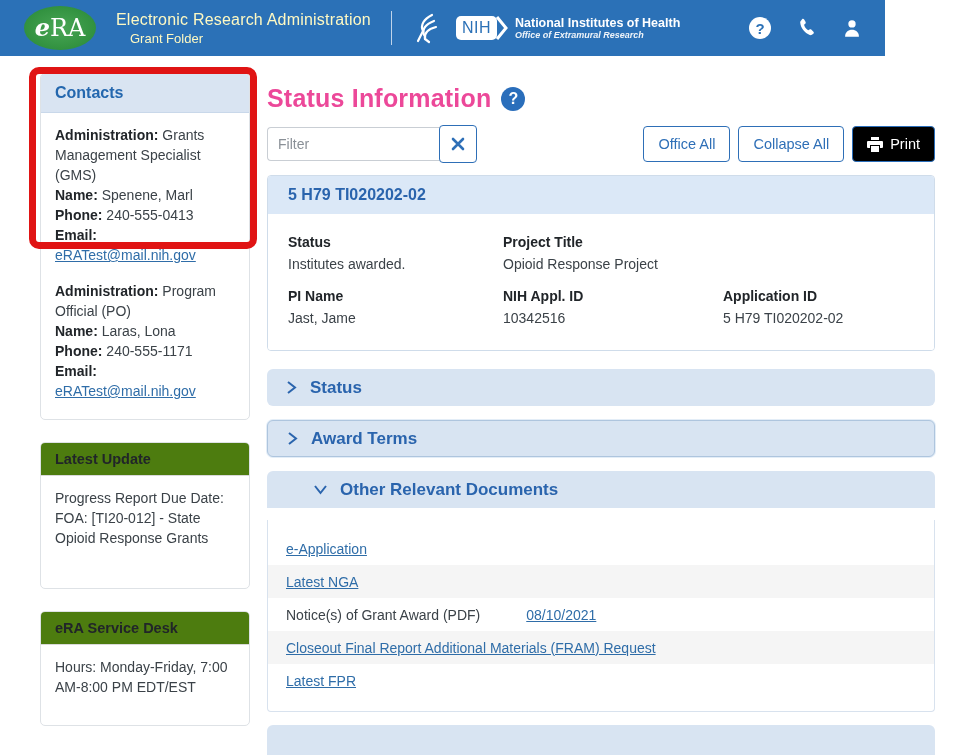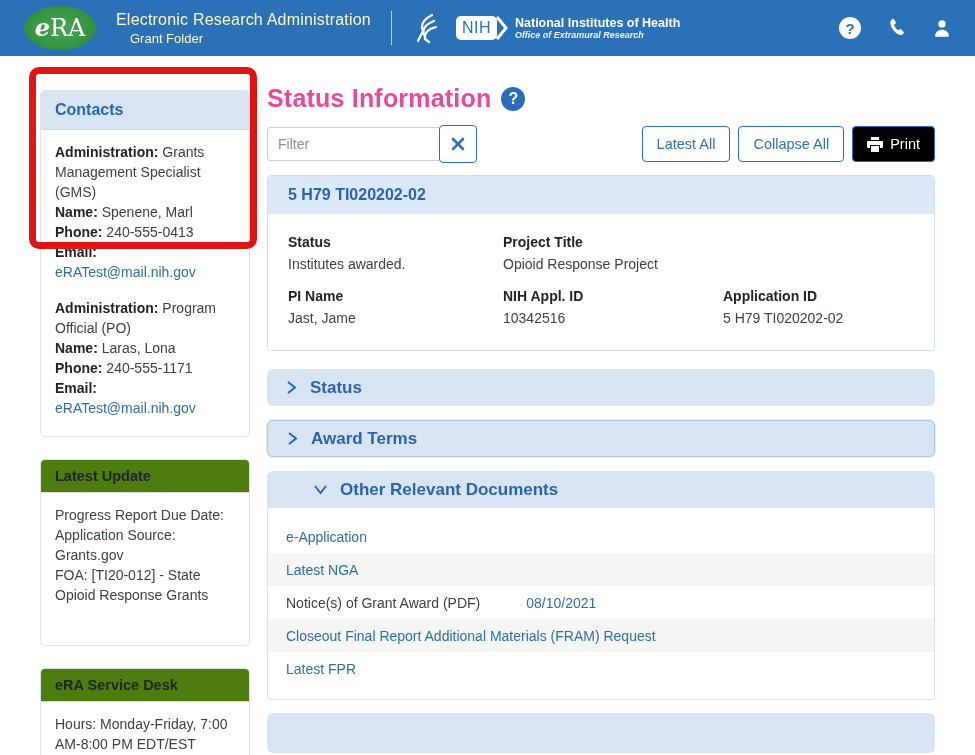--- a/index.html
+++ b/index.html
@@ -1,21 +1,21 @@
 <!DOCTYPE html>
 <html><head>
 <meta charset="utf-8">
 <style>
   * { margin:0; padding:0; box-sizing:border-box; }
   html,body { background:#ffffff; }
   body { font-family:"Liberation Sans", sans-serif; }
   .screen { position:relative; width:975px; height:755px; background:#fff; overflow:hidden; }
 
   
-  .topbar { position:absolute; top:0; left:0; width:975px; height:56px; background:#2b71b7; display:flex; align-items:center; }
+  .topbar { position:absolute; top:0; left:0; width:885px; height:56px; background:#2b71b7; display:flex; align-items:center; }
   .era-logo { width:72px; height:44px; margin-left:24px; background:radial-gradient(ellipse at center, #49a655 0%, #31913f 70%, #23722f 100%); border-radius:50%; display:flex; align-items:center; justify-content:center; flex:0 0 auto; }
   .era-logo span { color:#fff; font-family:"DejaVu Serif", serif; font-size:24px; line-height:1; }
   .era-logo .e { font-style:italic; font-weight:bold; }
   .app-title-wrap { margin-left:20px; color:#fef9c3; }
   .app-title { font-size:16px; letter-spacing:.2px; }
   .app-subtitle { font-size:13px; margin-top:2px; padding-left:14px; }
   .topbar-divider { width:1px; height:34px; background:rgba(255,255,255,.7); margin:0 18px 0 20px; }
   .hhs-logo { width:30px; height:34px; flex:0 0 auto; }
   .nih-wrap { display:flex; align-items:center; margin-left:16px; }
   .nih-box { background:#fff; border-radius:5px; padding:3px 6px; color:#2b71b7; font-weight:normal; font-size:16px; letter-spacing:.5px; }
@@ -23,28 +23,28 @@
   .nih-text { margin-left:6px; color:#fff; }
   .nih-title { font-size:12.5px; font-weight:bold; }
   .nih-subtitle { font-size:9px; font-style:italic; font-weight:bold; opacity:.92; }
   .topbar-icons { margin-left:auto; margin-right:22px; display:flex; align-items:center; gap:24px; }
   .tb-help { width:22px; height:22px; border-radius:50%; background:#fff; color:#2b71b7; font-weight:bold; font-size:15px; display:flex; align-items:center; justify-content:center; cursor:pointer; }
   .tb-icon { width:22px; height:22px; cursor:pointer; }
 
   
   .sidebar { position:absolute; top:56px; left:40px; width:210px; }
   .card { background:#fff; border:1px solid #dee2e6; border-radius:5px; margin-top:22px; overflow:hidden; }
-  .card-contacts { margin-top:34px; }
+  .card-contacts { margin-top:17px; }
   .card-head-blue { background:#d9e4f2; color:#2467ae; font-weight:bold; font-size:16px; padding:10px 14px; border-bottom:1px solid #c9d8ea; }
   .card-head-gray { background:#4d7c0f; color:#212529; font-weight:bold; font-size:14.5px; padding:8px 14px; border-bottom:1px solid #d9d9d9; }
   .card-body { padding:12px 14px 14px 14px; font-size:14px; color:#3b4248; line-height:20px; }
   .contact-block { margin-bottom:16px; }
   .contact-block:last-child { margin-bottom:4px; }
   .lbl { font-weight:bold; color:#212529; }
-  a.lnk { color:#2f6da8; cursor:pointer; }
+  a.lnk { color:#2f6da8; text-decoration:underline; cursor:pointer; }
   .sd-gap { height:14px; }
 
   
   .red-rect { position:absolute; left:29px; top:67px; width:228px; height:182px; border:7px solid #e01414; border-radius:10px; pointer-events:none; z-index:5; }
 
   
   .main { position:absolute; top:56px; left:267px; width:668px; padding-top:28px; }
   .page-title-row { display:flex; align-items:center; gap:10px; margin-bottom:12px; }
   .page-title { font-size:25px; font-weight:600; color:#ec4899; letter-spacing:.2px; }
   .help-badge { width:24px; height:24px; border-radius:50%; background:#2a6ebb; color:#fff; font-weight:bold; font-size:16px; display:flex; align-items:center; justify-content:center; cursor:pointer; }
@@ -149,21 +149,20 @@
           <span class="lbl">Email:</span>
           <a class="lnk">eRATest@mail.nih.gov</a>
         </div>
       </div>
     </div>
 
     <div class="card">
       <div class="card-head-gray">Latest Update</div>
       <div class="card-body" style="padding-bottom:40px;">
         <div>Progress Report Due Date:</div>
-        <div>Application Source: Grants.gov</div>
         <div>FOA: [TI20-012] -  State Opioid Response Grants</div>
       </div>
     </div>
 
     <div class="card">
       <div class="card-head-gray">eRA Service Desk</div>
       <div class="card-body">
         <div>Hours: Monday-Friday, 7:00 AM-8:00 PM EDT/EST</div>
         <div class="sd-gap"></div>
 
@@ -183,21 +182,21 @@
 
     <div class="filter-row">
       <input class="filter-input" type="text" placeholder="Filter" style="">
       <button class="filter-clear">
         <svg width="14" height="14" viewBox="0 0 14 14">
             <path d="M2 2 L12 12 M12 2 L2 12" stroke="#2e6fb7" stroke-width="2.6" stroke-linecap="round"></path>
           </svg>
       </button>
       <div class="spacer"></div>
       <button class="btn btn-outline">
-          <span>Latest All</span>
+          <span>Office All</span>
         </button>
       <button class="btn btn-outline">
           <span>Collapse All</span>
         </button>
       <button class="btn btn-primary">
         <svg width="16" height="15" viewBox="0 0 16 15">
             <path fill="#ffffff" d="M4 0h8v3H4zM1 4h14a1 1 0 0 1 1 1v5a1 1 0 0 1-1 1h-2v-3H3v3H1a1 1 0 0 1-1-1V5a1 1 0 0 1 1-1zm3 5h8v6H4z"></path>
           </svg>
         <span>Print</span>
       </button>
@@ -236,21 +235,21 @@
       <span class="section-label">Status</span>
     </div>
 
     <div class="section-bar outlined">
       <svg class="chev" width="13" height="15" viewBox="0 0 13 15">
           <path d="M3 2 L10 7.5 L3 13" fill="none" stroke="#2a64ad" stroke-width="2"></path>
         </svg>
       <span class="section-label">Award Terms</span>
     </div>
 
-    <div class="section-bar docs-head" style="margin-bottom:0;padding-left:46px;">
+    <div class="section-bar docs-head" style="margin-bottom:12px;padding-left:46px;">
       <svg class="chev" width="15" height="13" viewBox="0 0 15 13">
           <path d="M2 3 L7.5 10 L13 3" fill="none" stroke="#2a64ad" stroke-width="2"></path>
         </svg>
       <span class="section-label">Other Relevant Documents</span>
     </div>
 
     <div class="docs-panel">
       <div class="doc-row">
         <a class="lnk">e-Application</a>
       </div>

